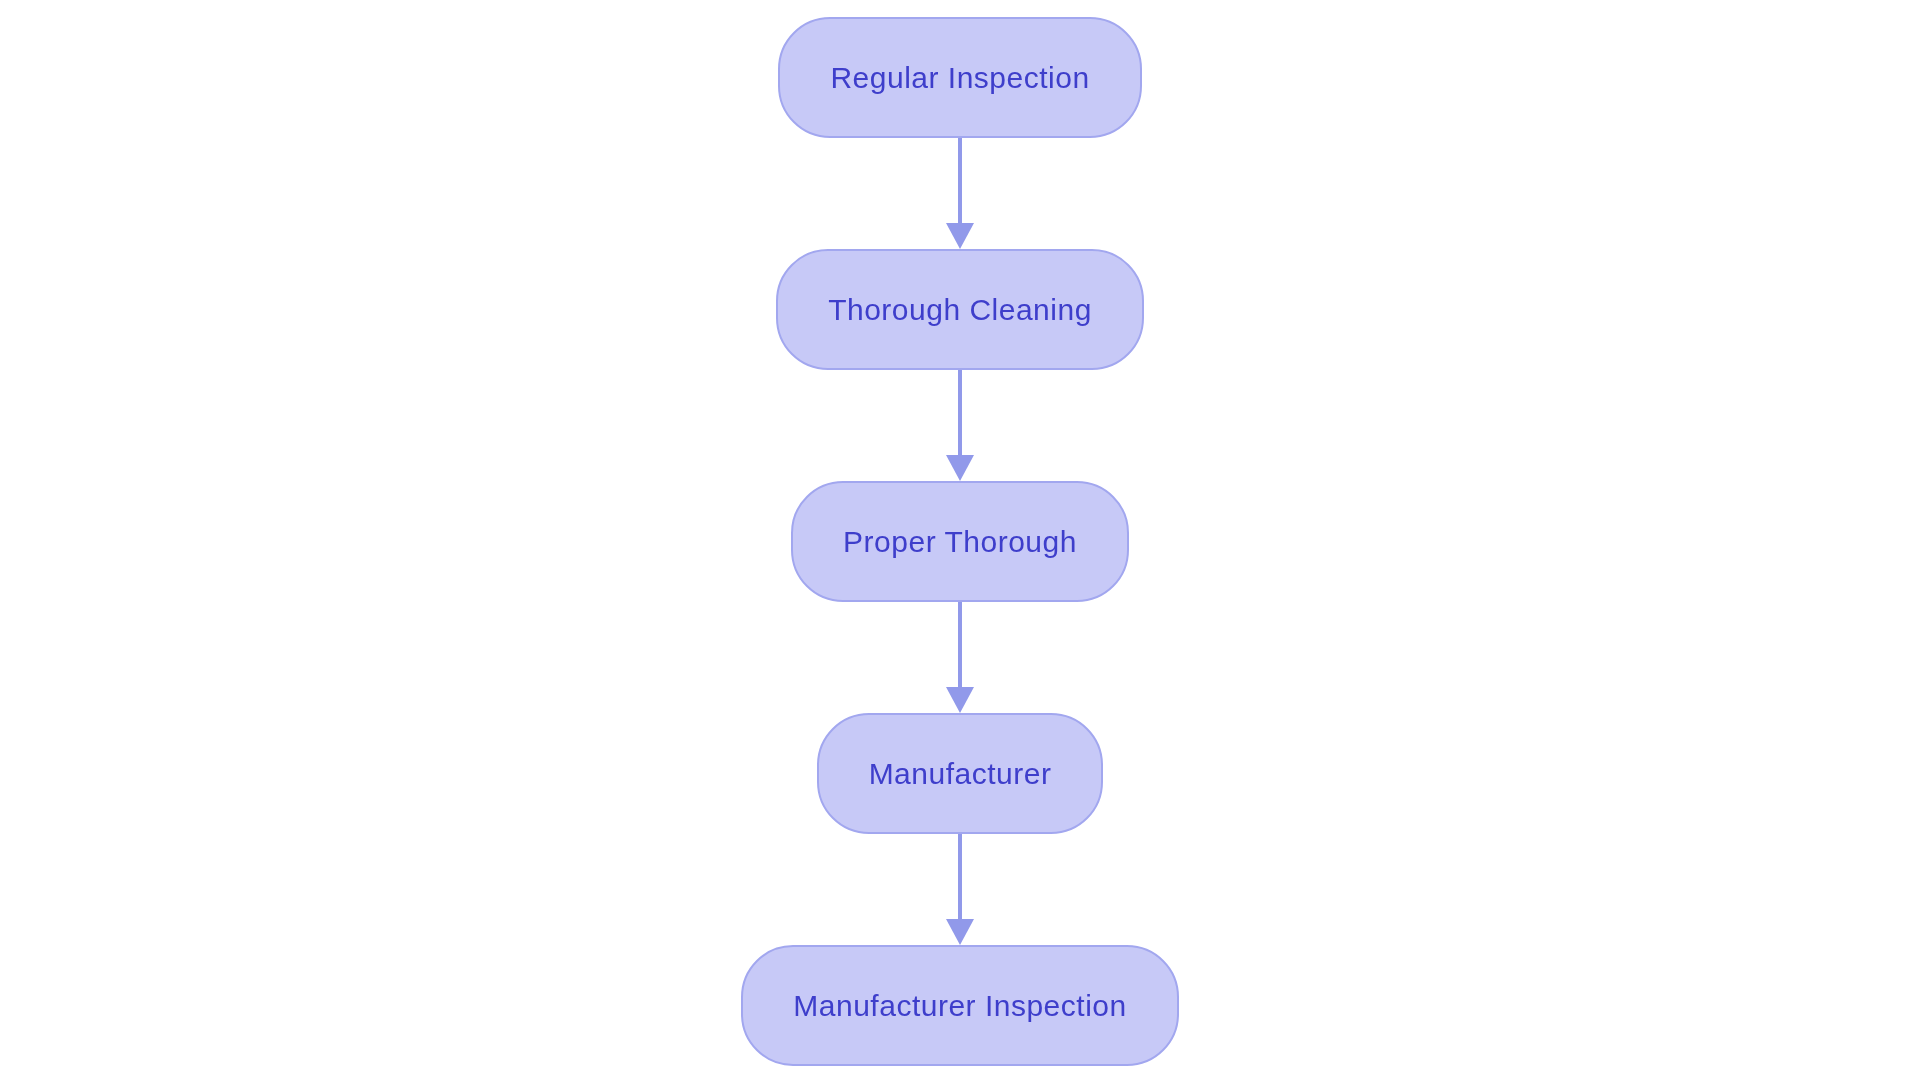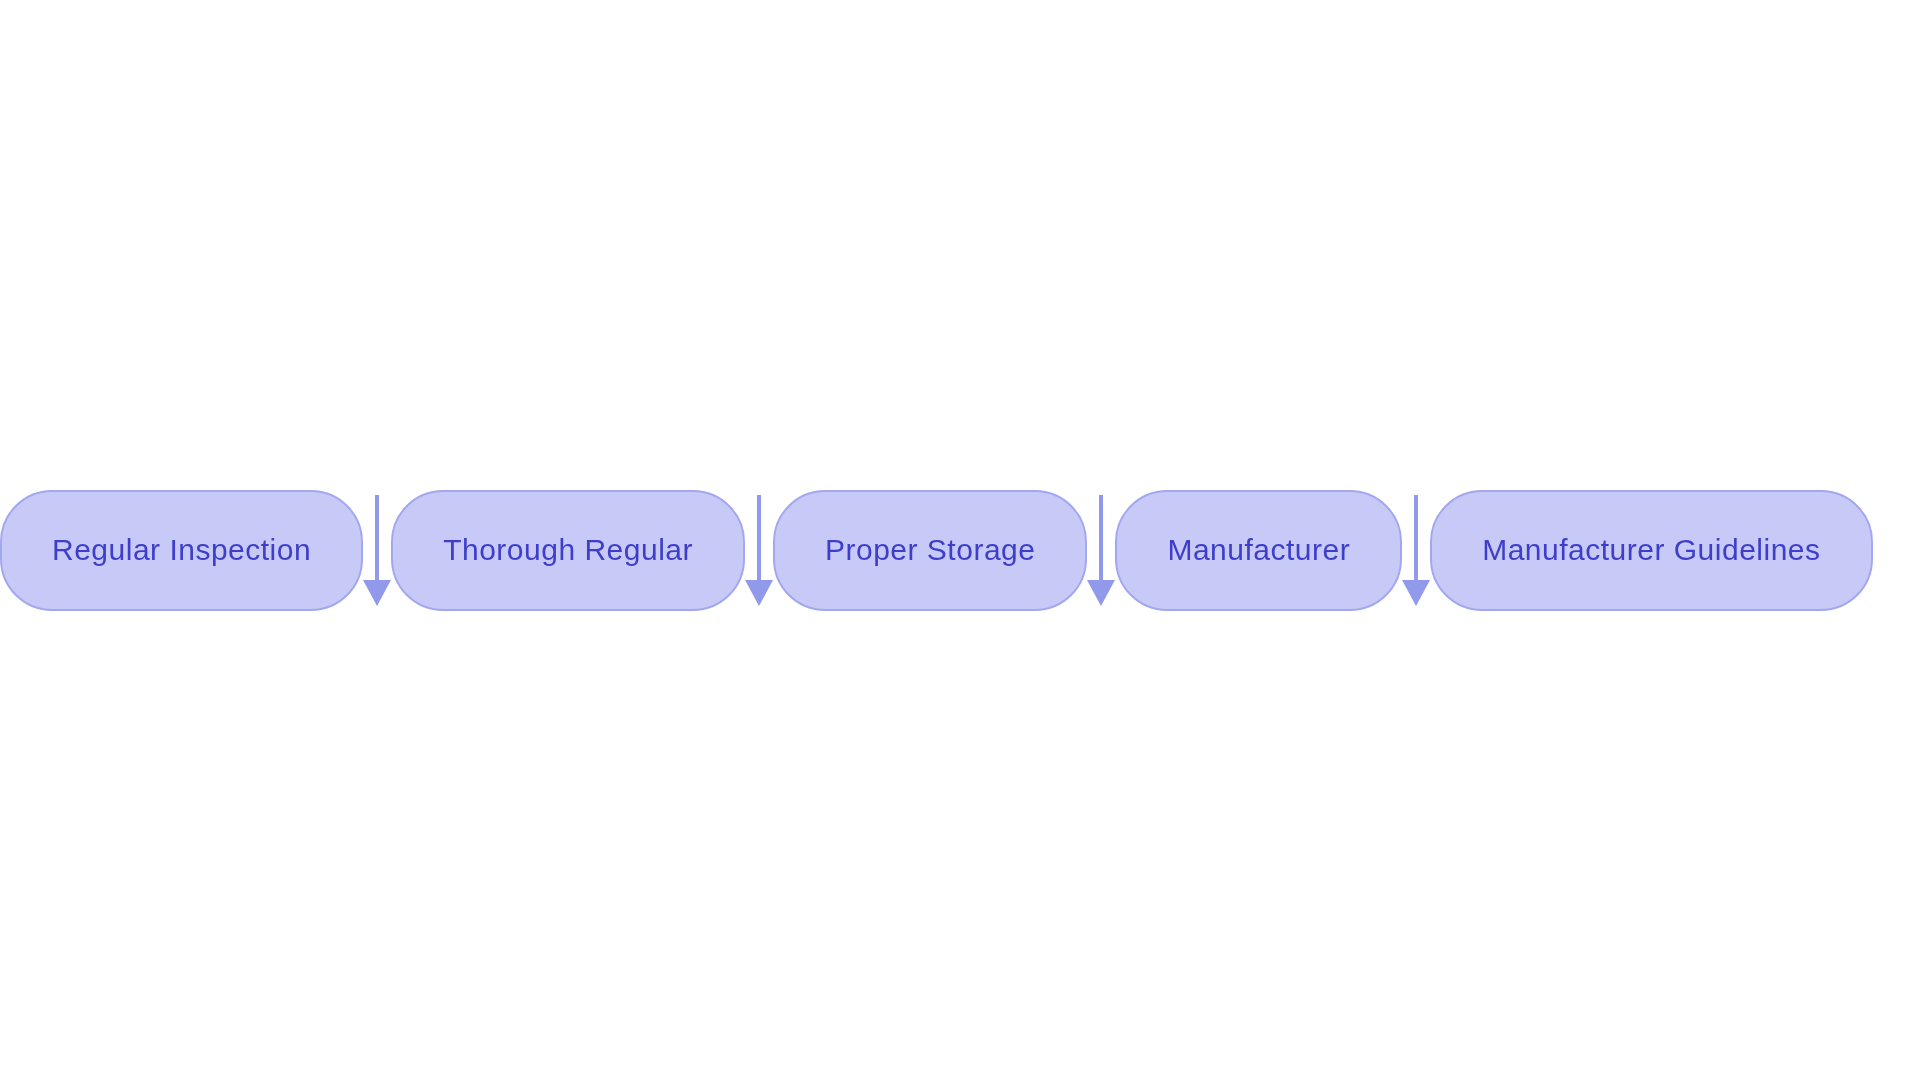--- a/index.html
+++ b/index.html
@@ -14,21 +14,21 @@
     width: 1920px;
     height: 1083px;
     background: var(--bg);
     overflow: hidden;
     font-family: "Liberation Sans", "DejaVu Sans", sans-serif;
   }
   .canvas {
     width: 1920px;
     height: 1083px;
     display: flex;
-    flex-direction: row;
+    flex-direction: column;
     align-items: center;
     padding-top: 17px;
   }
   .flow-node {
     height: 121px;
     min-width: 240px;
     padding: 0 50px;
     background: var(--node-fill);
     border: 2px solid var(--node-border);
     border-radius: 52px;
@@ -73,43 +73,43 @@
   <div class="flow-node">
     <span class="node-label">Regular Inspection</span>
   </div>
 
   <div class="connector">
     <div class="connector-line"></div>
     <div class="connector-head"></div>
   </div>
 
   <div class="flow-node">
-    <span class="node-label">Thorough Regular</span>
+    <span class="node-label">Thorough Cleaning</span>
   </div>
 
   <div class="connector">
     <div class="connector-line"></div>
     <div class="connector-head"></div>
   </div>
 
   <div class="flow-node">
-    <span class="node-label">Proper Storage</span>
+    <span class="node-label">Proper Thorough</span>
   </div>
 
   <div class="connector">
     <div class="connector-line"></div>
     <div class="connector-head"></div>
   </div>
 
   <div class="flow-node">
     <span class="node-label">Manufacturer</span>
   </div>
 
   <div class="connector">
     <div class="connector-line"></div>
     <div class="connector-head"></div>
   </div>
 
   <div class="flow-node">
-    <span class="node-label">Manufacturer Guidelines</span>
+    <span class="node-label">Manufacturer Inspection</span>
   </div>
 
 </div>
 
 </body></html>

